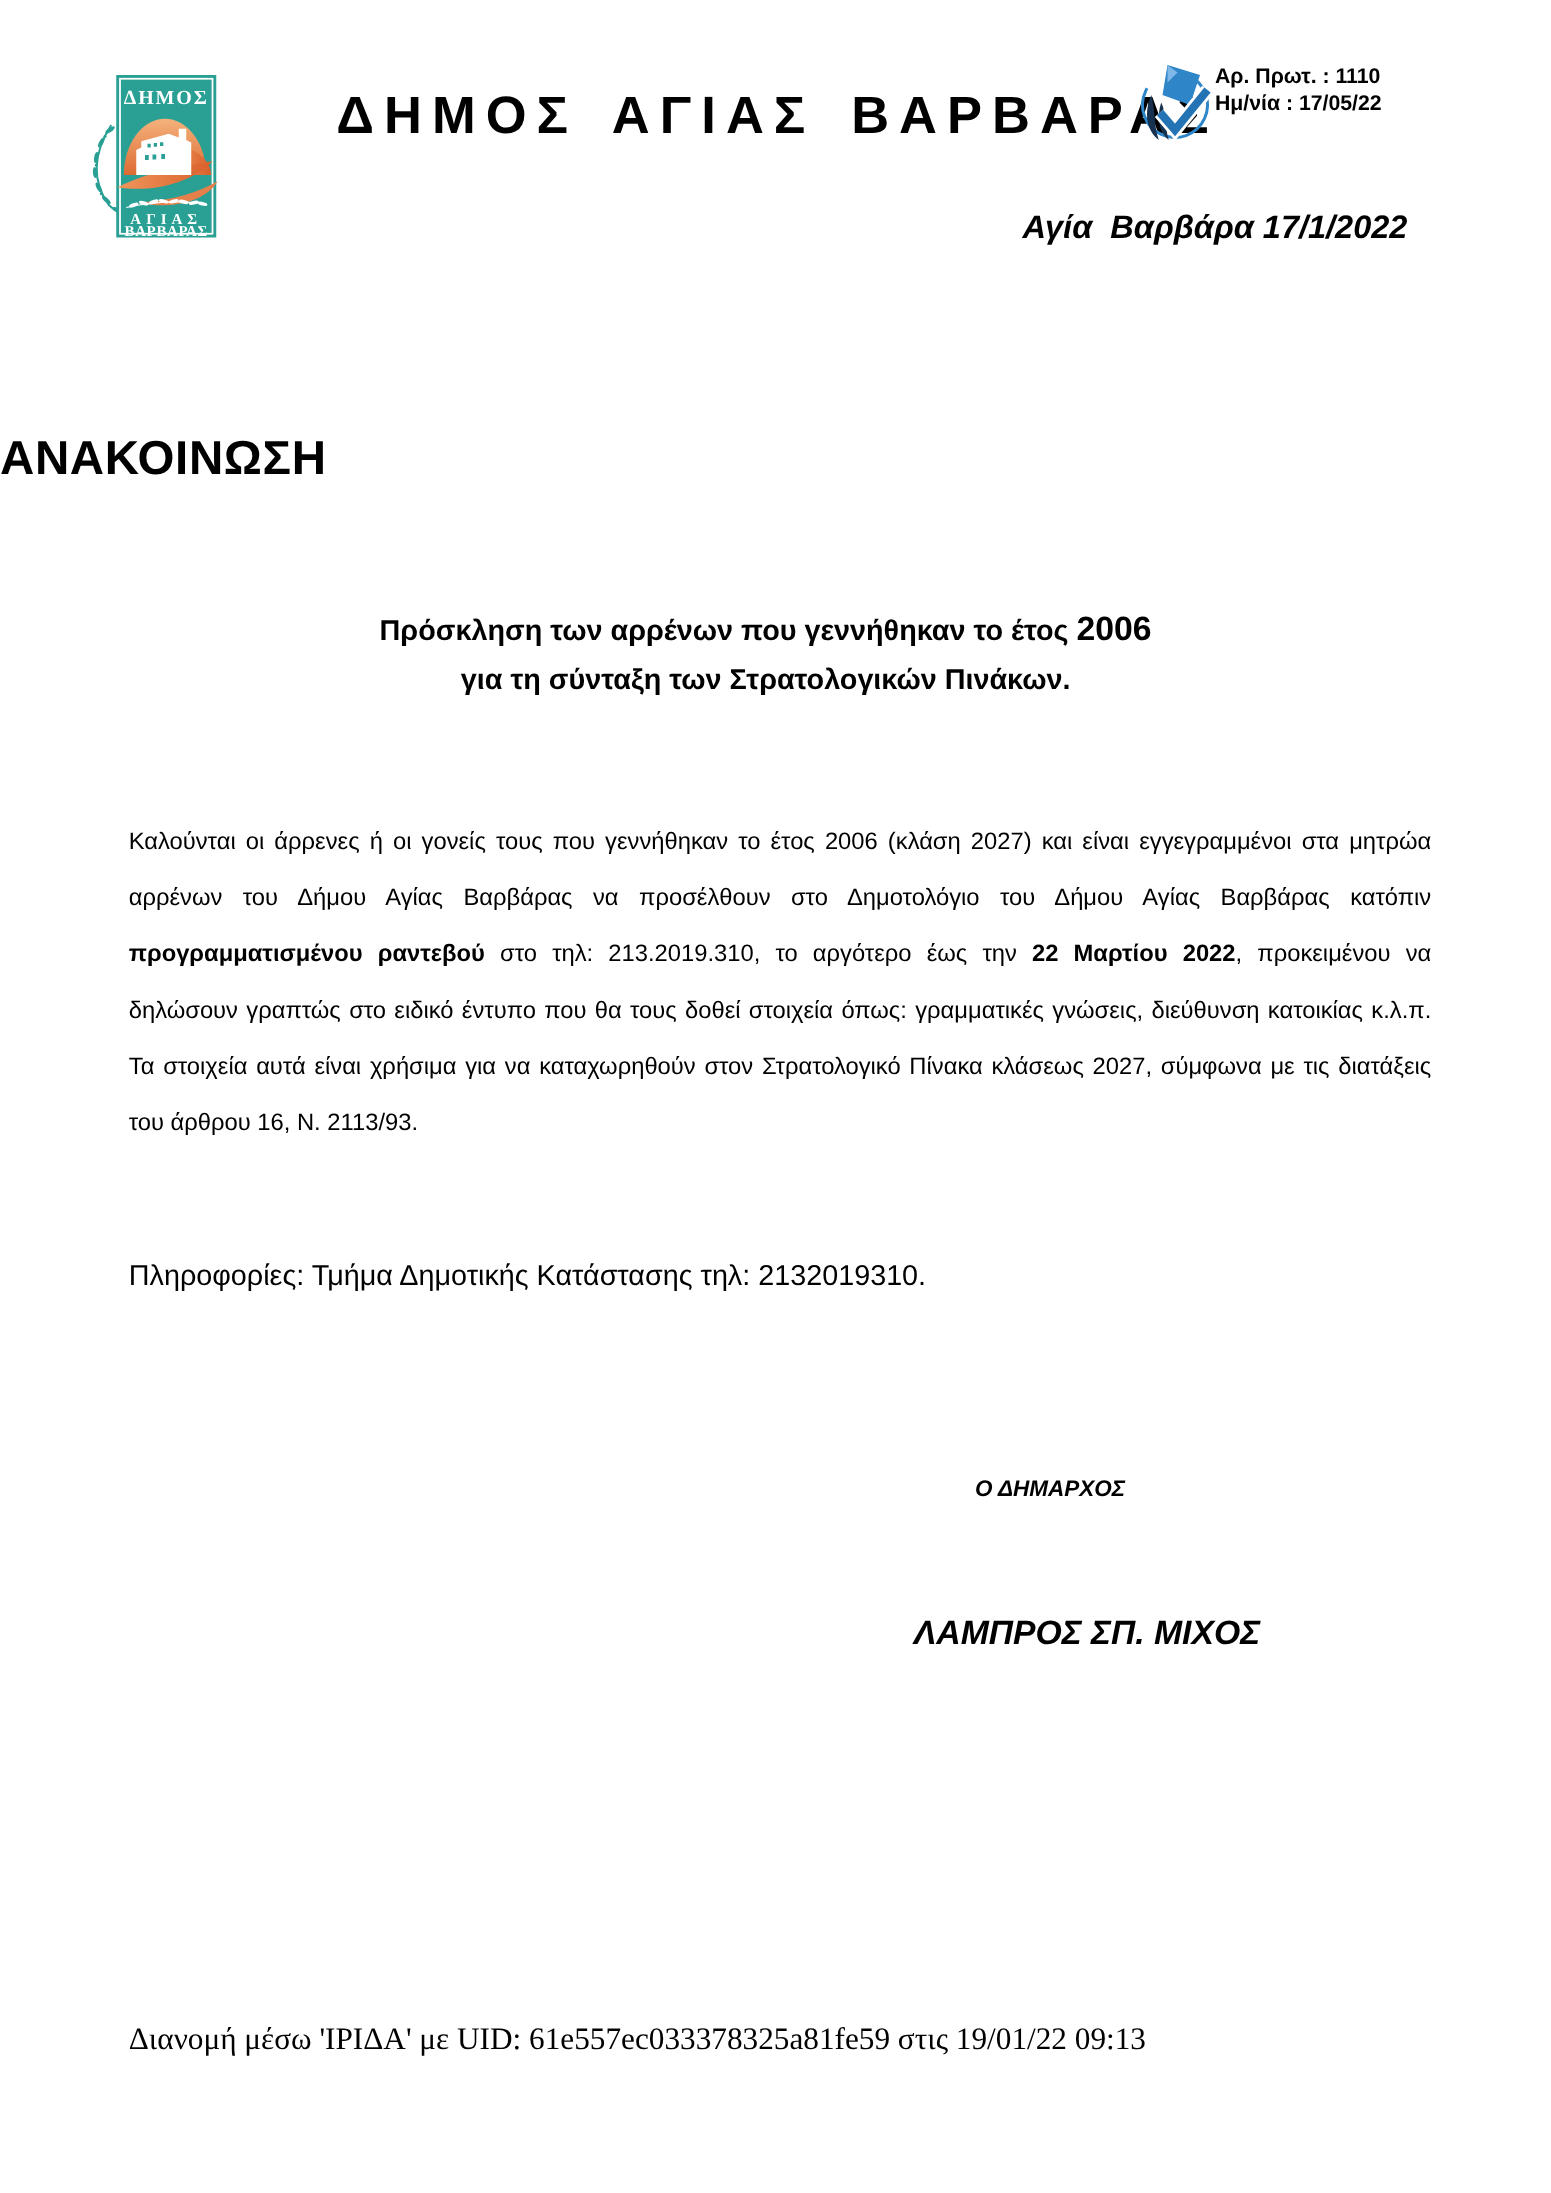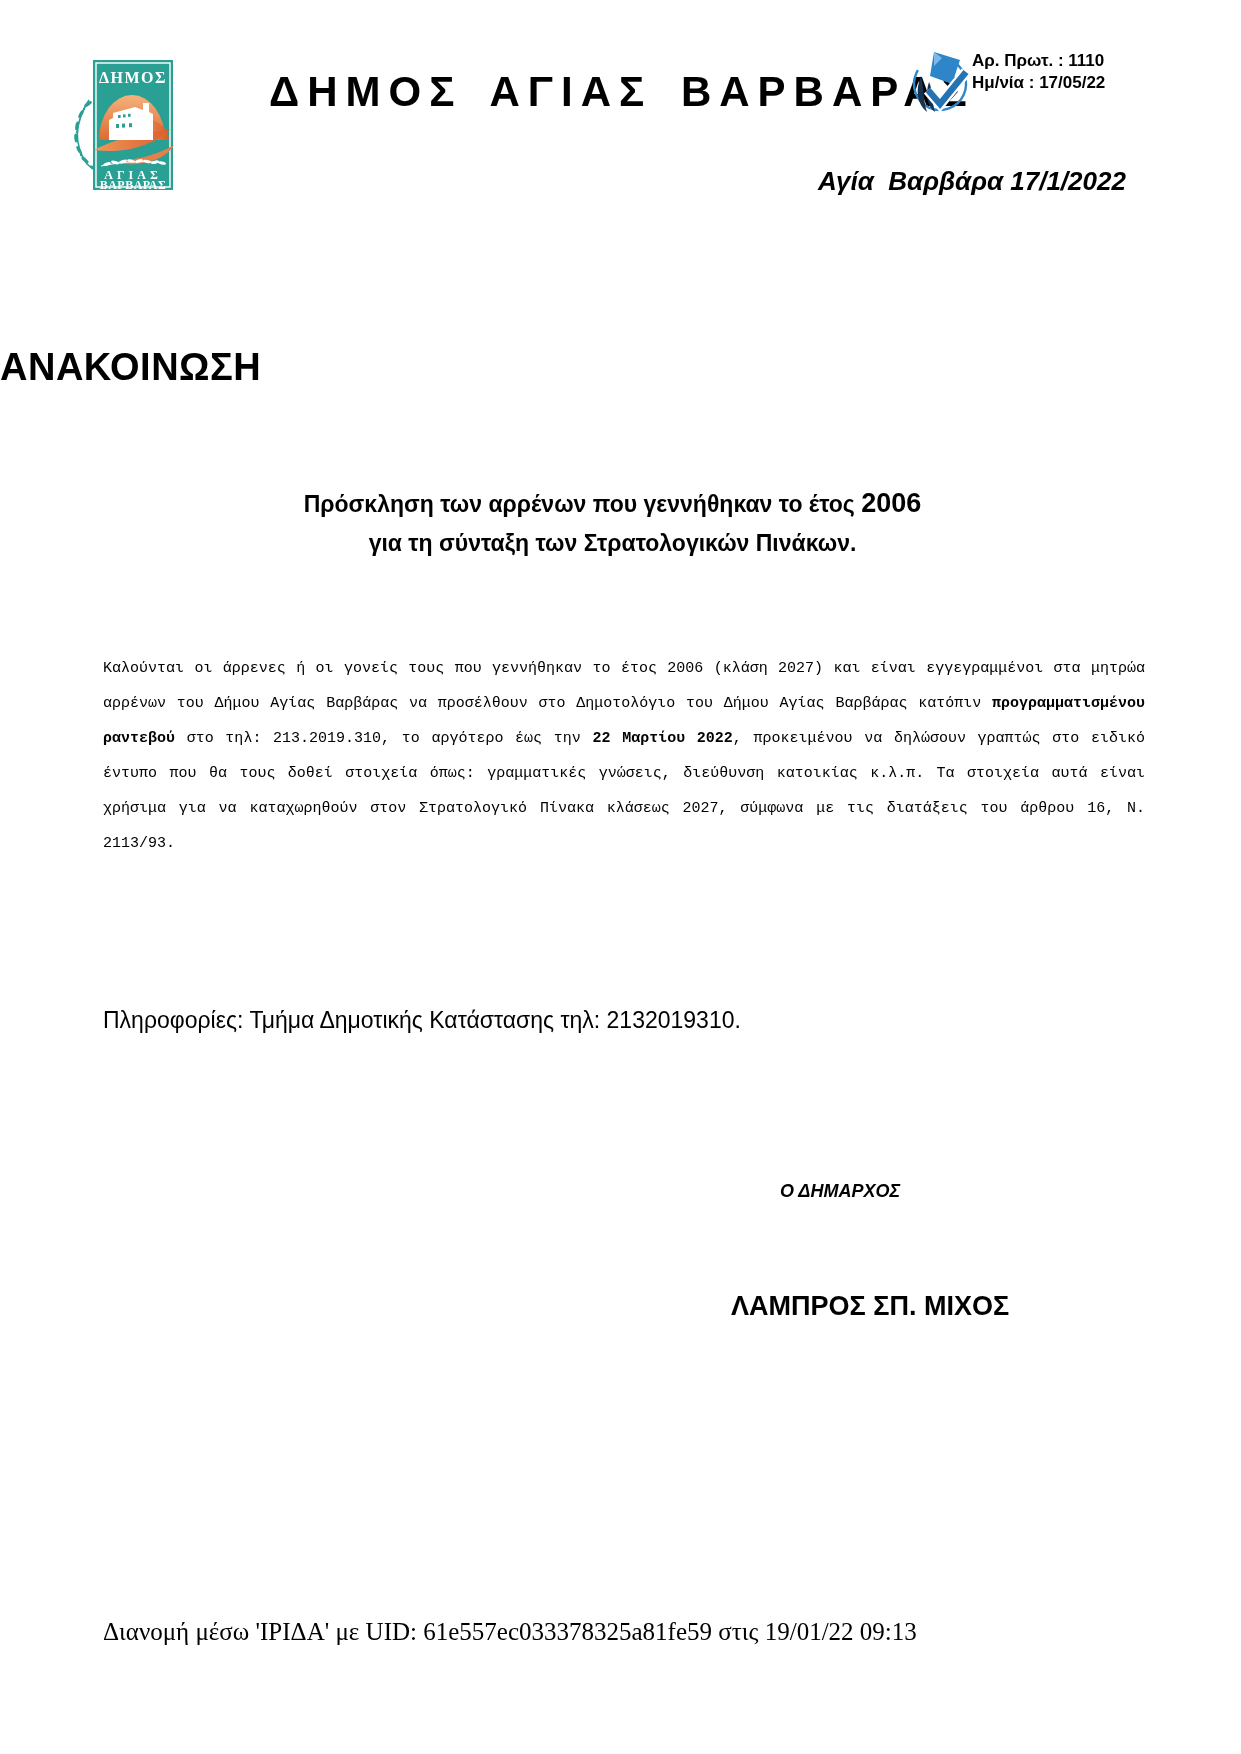--- a/index.html
+++ b/index.html
@@ -23,26 +23,26 @@
   }
   .heading{
     position:absolute;left:0;top:346px;width:1241px;
     font-size:38px;font-weight:bold;letter-spacing:0.5px;
   }
   .subtitle1{position:absolute;left:0;top:488px;width:1225px;text-align:center;font-size:23px;font-weight:bold;}
   .subtitle2{position:absolute;left:0;top:530px;width:1225px;text-align:center;font-size:23px;font-weight:bold;}
   .sub-year{font-size:27px;}
   .body-text{
     position:absolute;left:103px;top:651px;width:1042px;margin:0;
-    font-size:15px;line-height:35px;text-align:justify;font-family:Liberation Mono, monospace;
+    font-size:19px;line-height:45px;text-align:justify;
   }
   .body-text .b{font-weight:bold;}
   .info-line{position:absolute;left:103px;top:995px;font-size:23px;line-height:51px;}
   .sig-title{position:absolute;left:780px;top:1181px;font-size:18px;font-weight:bold;font-style:italic;white-space:nowrap;}
-  .sig-name{position:absolute;left:731px;top:1291px;font-size:27px;font-weight:bold;white-space:nowrap;text-align:right;}
+  .sig-name{position:absolute;left:731px;top:1291px;font-size:27px;font-weight:bold;font-style:italic;white-space:nowrap;text-align:right;}
   .footer-line{
     position:absolute;left:103px;top:1618px;font-size:25px;
     font-family:"Liberation Serif",serif;white-space:nowrap;
   }
 </style>
 </head>
 <body>
 
 <div class="page">
 

